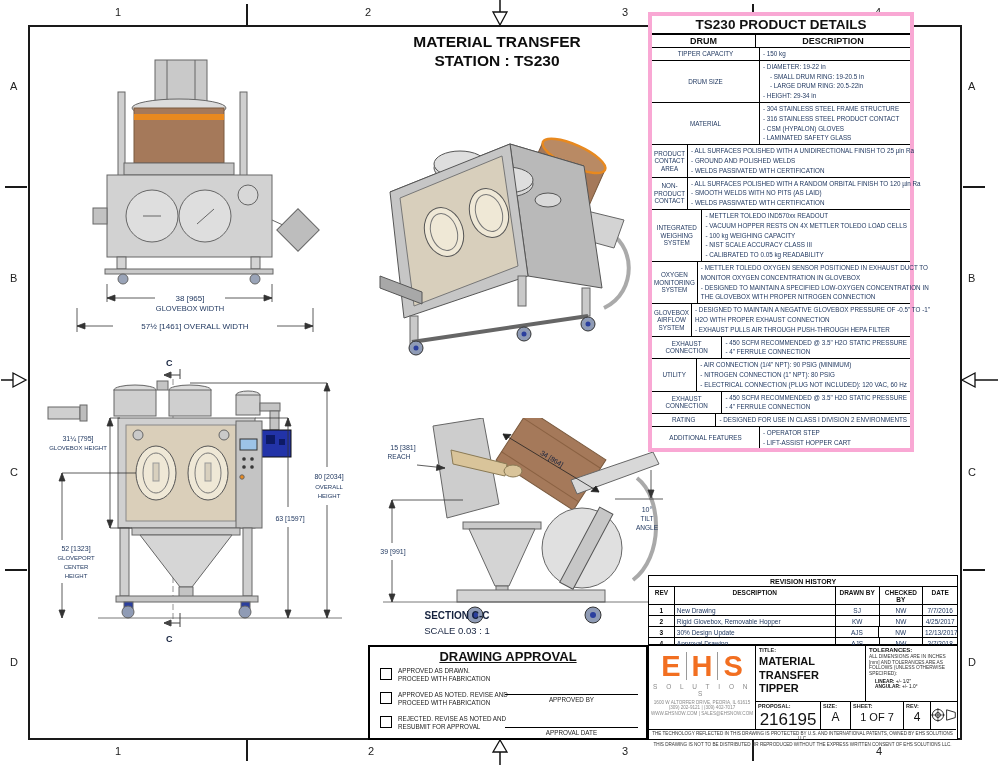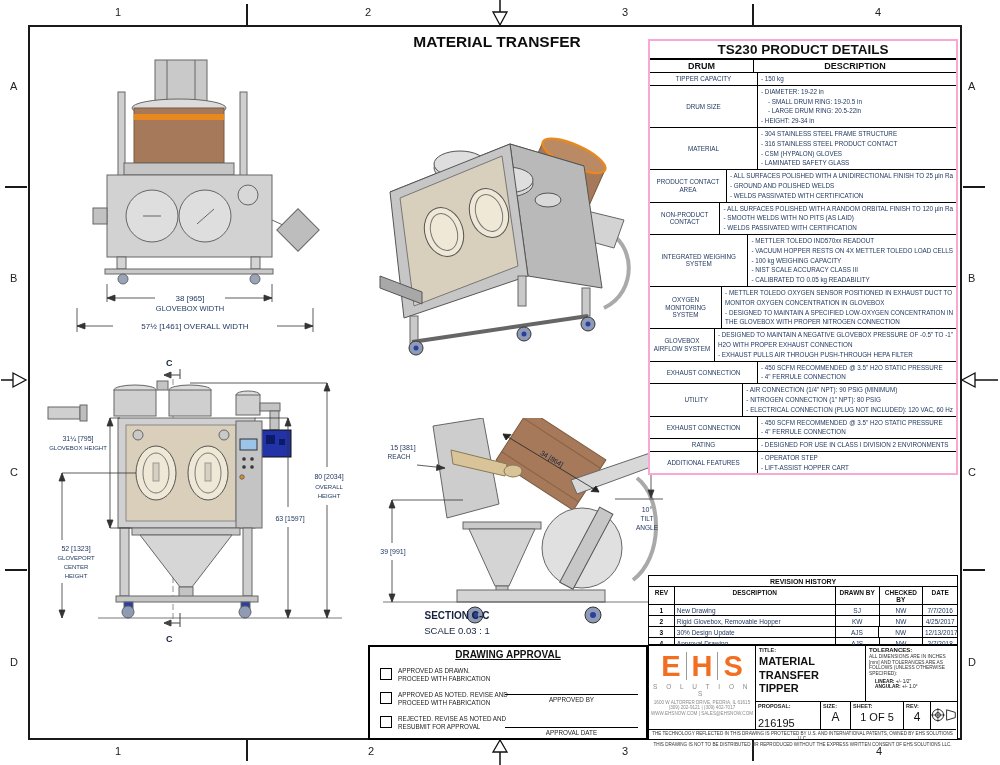--- a/index.html
+++ b/index.html
@@ -4,21 +4,21 @@
 <style>
   html,body{margin:0;padding:0;background:#fff;}
   .sheet{position:relative;width:1000px;height:765px;background:#fff;font-family:"Liberation Sans",sans-serif;overflow:hidden;color:#111;}
   .abs{position:absolute;box-sizing:border-box;}
   .border-rect{left:28px;top:25px;width:934px;height:715px;border:2px solid #1a1a1a;}
   .zn{font-size:11px;color:#222;}
   .tickv{width:2px;height:21px;background:#1a1a1a;}
   .tickh{width:22px;height:2px;background:#1a1a1a;}
   .main-title{left:375px;top:32px;width:244px;text-align:center;font-weight:bold;font-size:15.5px;line-height:19px;color:#0d0d0d;}
   
-  #pd{left:648px;top:39px;width:310px;border:2px solid #f9a8d4;background:#fff;}
+  #pd{left:648px;top:12px;width:266px;border:4px solid #f9a8d4;background:#fff;}
   .pd-title{font-weight:bold;font-size:13.5px;text-align:center;border-bottom:2px solid #000;padding:1px 0;}
   .pd-head{display:flex;border-bottom:1.5px solid #000;font-weight:bold;font-size:9px;}
   .pd-head .c1{width:103px;border-right:1.5px solid #000;text-align:center;padding:1px 0;}
   .pd-head .c2{flex:1;text-align:center;padding:1px 0;}
   .pd-row{display:flex;border-bottom:1px solid #000;}
   .pd-row:last-child{border-bottom:none;}
   .pd-note{width:103px;border-right:1px solid #000;display:flex;align-items:center;justify-content:center;text-align:center;font-size:6.3px;line-height:7.5px;color:#1b335c;padding:1px 2px;}
   .pd-desc{flex:1;padding:1px 3px;font-size:6.3px;line-height:9.8px;color:#1b335c;display:flex;flex-direction:column;justify-content:center;}
   .pd-desc div{white-space:pre;}
   
@@ -41,21 +41,21 @@
   .tb-cell{position:absolute;box-sizing:border-box;}
   .tb-label{font-size:5.5px;font-weight:bold;color:#222;}
   #logo-letters{display:flex;align-items:center;justify-content:center;gap:5px;margin-top:5px;}
   .logo-letter{font-size:29px;font-weight:bold;color:#F26F21;line-height:30px;}
   .logo-sep{width:1px;height:28px;background:#9a9a9a;}
   .logo-sub{text-align:center;font-size:6.5px;letter-spacing:3.5px;color:#8a8a8a;margin-top:2px;}
   .logo-addr{text-align:center;font-size:4.6px;line-height:5.4px;color:#8a8a8a;margin-top:3px;}
   .disc{font-size:4.6px;line-height:5.6px;text-align:center;color:#333;padding-top:0.5px;}
   
   #da{left:368px;top:645px;width:280px;height:95px;border:2px solid #000;background:#fff;}
-  .da-title{text-align:center;font-weight:bold;font-size:10px;text-decoration:underline;margin-top:2px;}
+  .da-title{text-align:center;font-weight:bold;font-size:13px;text-decoration:underline;margin-top:2px;}
   .cb{position:absolute;width:10px;height:10px;border:1.5px solid #000;background:#fff;}
   .cb-label{position:absolute;font-size:6.3px;line-height:8px;color:#222;}
   .sig-line{position:absolute;border-bottom:1.5px solid #000;}
   .sig-label{position:absolute;font-size:6.3px;text-align:center;color:#222;}
   svg text{font-family:"Liberation Sans",sans-serif;}
 </style>
 </head>
 <body>
 
 <div class="sheet">
@@ -103,20 +103,21 @@
     <line x1="1" y1="9" x2="13" y2="9" stroke="#111" stroke-width="1.5"></line>
     <polygon points="13,2 13,16 26,9" fill="#fff" stroke="#111" stroke-width="1.3"></polygon>
   </svg>
   <svg class="abs" style="left:960px;top:371px;" width="40" height="18">
     <polygon points="15,2 15,16 2,9" fill="#fff" stroke="#111" stroke-width="1.3"></polygon>
     <line x1="15" y1="9" x2="38" y2="9" stroke="#111" stroke-width="1.5"></line>
   </svg>
 
   <div class="abs main-title">
     <div>MATERIAL TRANSFER</div>
+    <div>STATION : TS230</div>
   </div>
 
   <svg class="abs" style="left:55px;top:58px;" width="280" height="285" viewBox="0 0 280 285">
     <g stroke="#666" stroke-width="1" fill="#d4d4d4">
       <rect x="100" y="2" width="52" height="52" fill="#c9c9c9"></rect>
       <line x1="112" y1="2" x2="112" y2="54"></line>
         <line x1="140" y1="2" x2="140" y2="54"></line>
       <rect x="63" y="34" width="7" height="88" fill="#cfcfcf"></rect>
       <rect x="185" y="34" width="7" height="88" fill="#cfcfcf"></rect>
       <ellipse cx="124" cy="50" rx="47" ry="9" fill="#dcdcdc"></ellipse>
@@ -570,29 +571,29 @@
 
     <div class="tb-cell" style="left:217px;top:0;width:91.5px;height:55px;padding:1px 3px;">
       <div style="font-size:6px;font-weight:bold;">TOLERANCES:</div>
       <div style="font-size:4.8px;line-height:5.6px;color:#333;margin-top:1px;">ALL DIMENSIONS ARE IN INCHES [mm] AND TOLERANCES ARE AS FOLLOWS (UNLESS OTHERWISE SPECIFIED):</div>
       <div style="font-size:4.8px;margin-top:3px;margin-left:6px;"><b>LINEAR:</b> <span>+/- 1/2"</span></div>
       <div style="font-size:4.8px;margin-left:6px;"><b>ANGULAR:</b> <span>+/- 1.0°</span></div>
     </div>
 
     <div class="tb-cell" style="left:107px;top:55px;width:65px;height:28px;border-top:1.5px solid #000;border-right:1.5px solid #000;padding:1px 2px;">
       <div class="tb-label">PROPOSAL:</div>
-      <div style="font-size:11px;margin-top:8px;">216195</div>
+      <div style="font-size:17px;text-align:center;margin-top:1px;">216195</div>
     </div>
     <div class="tb-cell" style="left:172px;top:55px;width:30px;height:28px;border-top:1.5px solid #000;border-right:1.5px solid #000;padding:1px 2px;">
       <div class="tb-label">SIZE:</div>
       <div style="font-size:12px;text-align:center;margin-top:1px;">A</div>
     </div>
     <div class="tb-cell" style="left:202px;top:55px;width:53px;height:28px;border-top:1.5px solid #000;border-right:1.5px solid #000;padding:1px 2px;">
       <div class="tb-label">SHEET:</div>
-      <div style="font-size:11px;text-align:center;margin-top:2px;">1 OF 5</div>
+      <div style="font-size:11px;text-align:center;margin-top:2px;">1 OF 7</div>
     </div>
     <div class="tb-cell" style="left:255px;top:55px;width:27px;height:28px;border-top:1.5px solid #000;border-right:1.5px solid #000;padding:1px 2px;">
       <div class="tb-label">REV:</div>
       <div style="font-size:12px;text-align:center;margin-top:1px;">4</div>
     </div>
     <div class="tb-cell" style="left:282px;top:55px;width:26.5px;height:28px;border-top:1.5px solid #000;">
       <svg width="26" height="26" viewBox="0 0 30 26">
         <circle cx="8" cy="13" r="6.5" fill="none" stroke="#111" stroke-width="1"></circle>
         <circle cx="8" cy="13" r="2.8" fill="none" stroke="#111" stroke-width="1"></circle>
         <line x1="0" y1="13" x2="16" y2="13" stroke="#111" stroke-width="0.8"></line>

